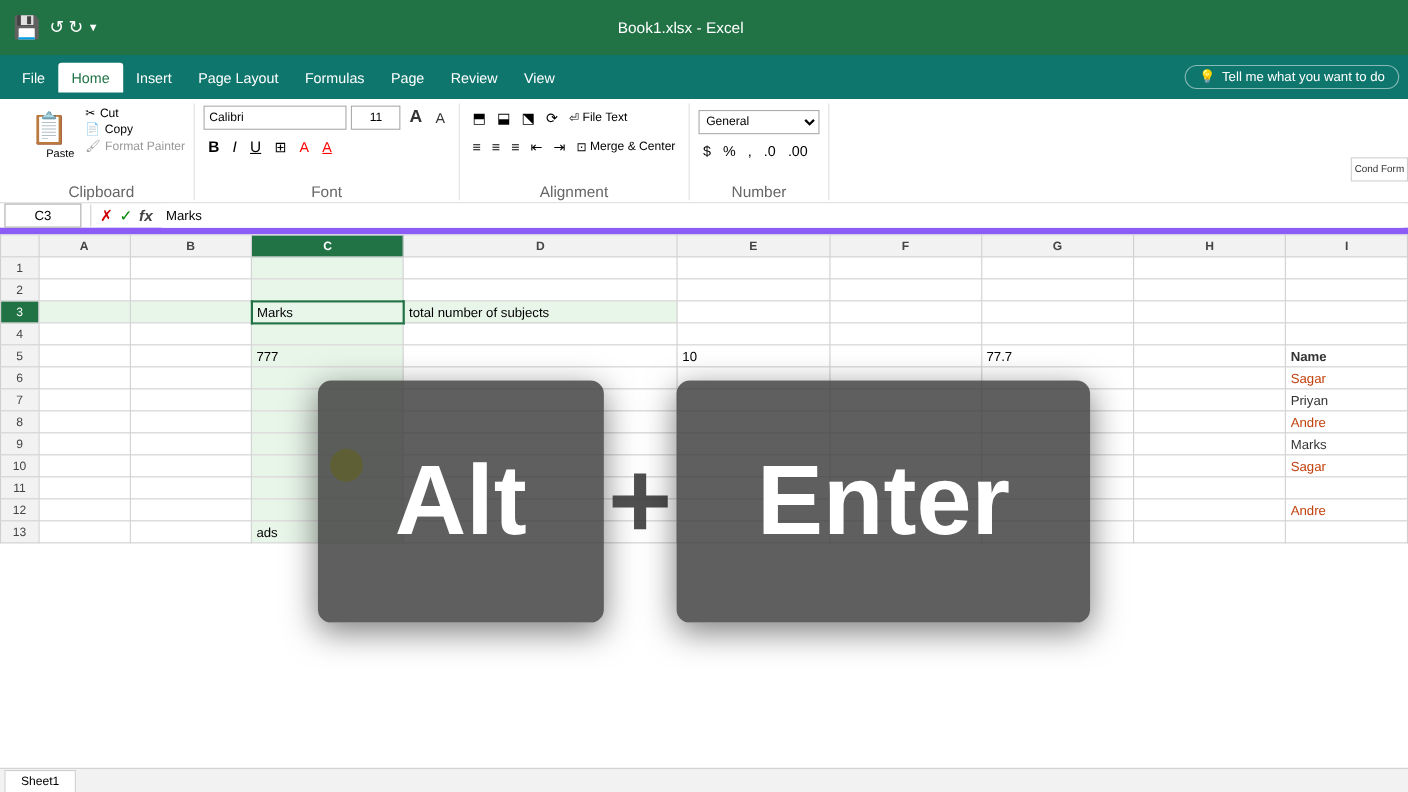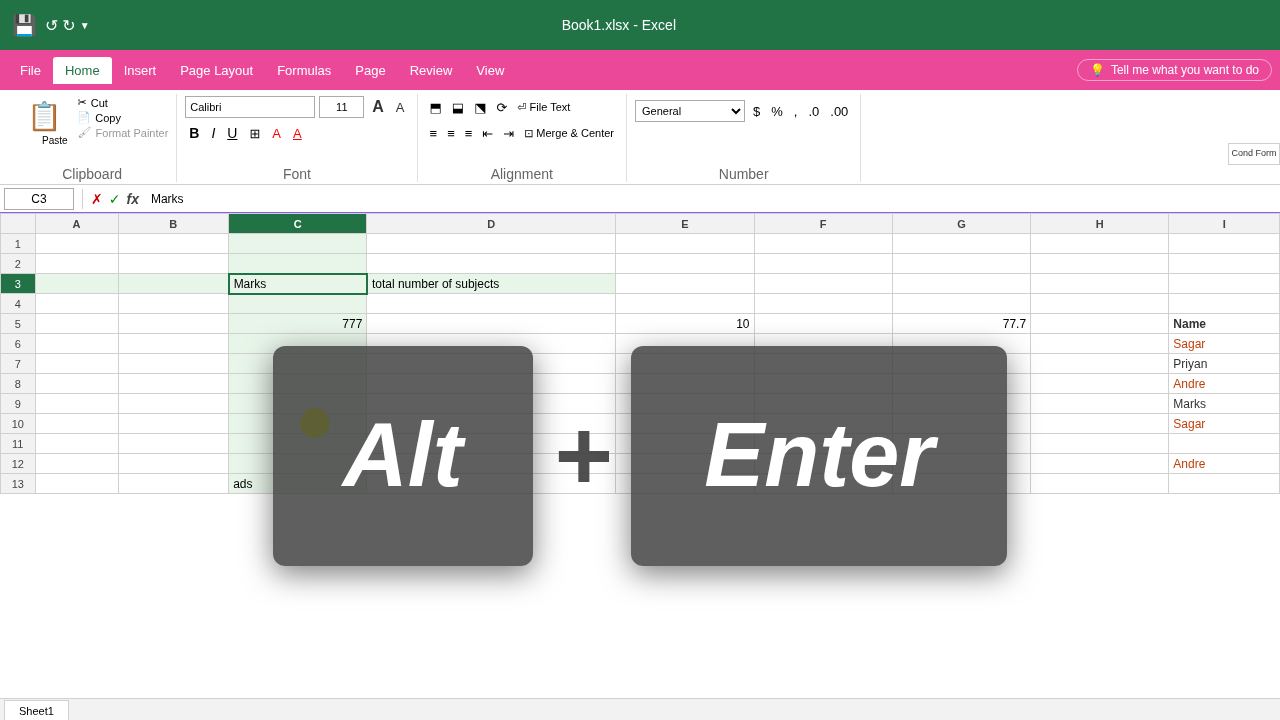--- a/index.html
+++ b/index.html
@@ -15,21 +15,21 @@
       padding: 0 12px;
       color: white;
     }
     .title-bar-left { display: flex; align-items: center; gap: 8px; }
     .title-bar-center { font-size: 14px; font-weight: 400; }
     .save-icon { font-size: 20px; }
     .undo-redo { display: flex; align-items: center; gap: 4px; font-size: 16px; }
 
     
     .menu-bar {
-      background: #ec4899;
+      background: #0f766e;
       height: 40px;
       display: flex;
       align-items: center;
       padding: 0 8px;
       color: white;
       font-size: 13px;
     }
     .menu-bar .menu-item {
       padding: 6px 12px;
       cursor: pointer;
@@ -131,21 +131,21 @@
 
     
     .align-controls { display: flex; flex-direction: column; gap: 4px; }
     .align-row { display: flex; align-items: center; gap: 2px; }
 
     
     .formula-bar {
       display: flex;
       align-items: center;
       height: 28px;
-      border-bottom: 1px solid #8b5cf6;
+      border-bottom: 6px solid #8b5cf6;
       background: #fff;
       padding: 0 4px;
       gap: 4px;
     }
     .name-box {
       width: 70px;
       height: 22px;
       border: 1px solid #ababab;
       text-align: center;
       font-size: 12px;
@@ -215,35 +215,34 @@
       overflow: hidden;
       font-size: 12px;
       vertical-align: middle;
     }
     .cell.selected {
       border: 2px solid #217346;
       background: #e8f5e9;
     }
     .cell.active-col { background: #e8f5e9; }
     .cell-marks { font-weight: normal; }
-    .cell-number { text-align: right; }
+    .cell-number { text-align: left; }
     .cell-pink { color: #c2410c; }
     .cell-normal { color: #333; }
 
     
     .keyboard-overlay {
       position: absolute;
       top: 0; left: 0; right: 0; bottom: 0;
       display: flex;
       align-items: center;
       justify-content: center;
-      gap: 20px;
+      gap: 4px;
       pointer-events: none;
       z-index: 100;
-      font-style: italic;
     }
     .key-cap {
       background: rgba(60, 60, 60, 0.82);
       border-radius: 12px;
       color: white;
       font-size: 90px;
       font-weight: bold;
       width: 260px;
       height: 220px;
       display: flex;
@@ -313,21 +312,21 @@
     .ribbon-col { display: flex; flex-direction: column; gap: 2px; }
 
     select.ribbon-select {
       height: 22px;
       border: 1px solid #ababab;
       font-size: 11px;
       background: white;
       padding: 0 2px;
     }
 
-    .number-section { display: flex; flex-direction: row; gap: 4px; padding-top: 4px; }
+    .number-section { display: flex; flex-direction: column; gap: 4px; padding-top: 4px; }
     .number-row { display: flex; align-items: center; gap: 3px; }
 
     .tab-bar {
       height: 22px;
       background: #f2f2f2;
       display: flex;
       align-items: flex-end;
       border-top: 1px solid #d0d0d0;
       padding-left: 4px;
     }

